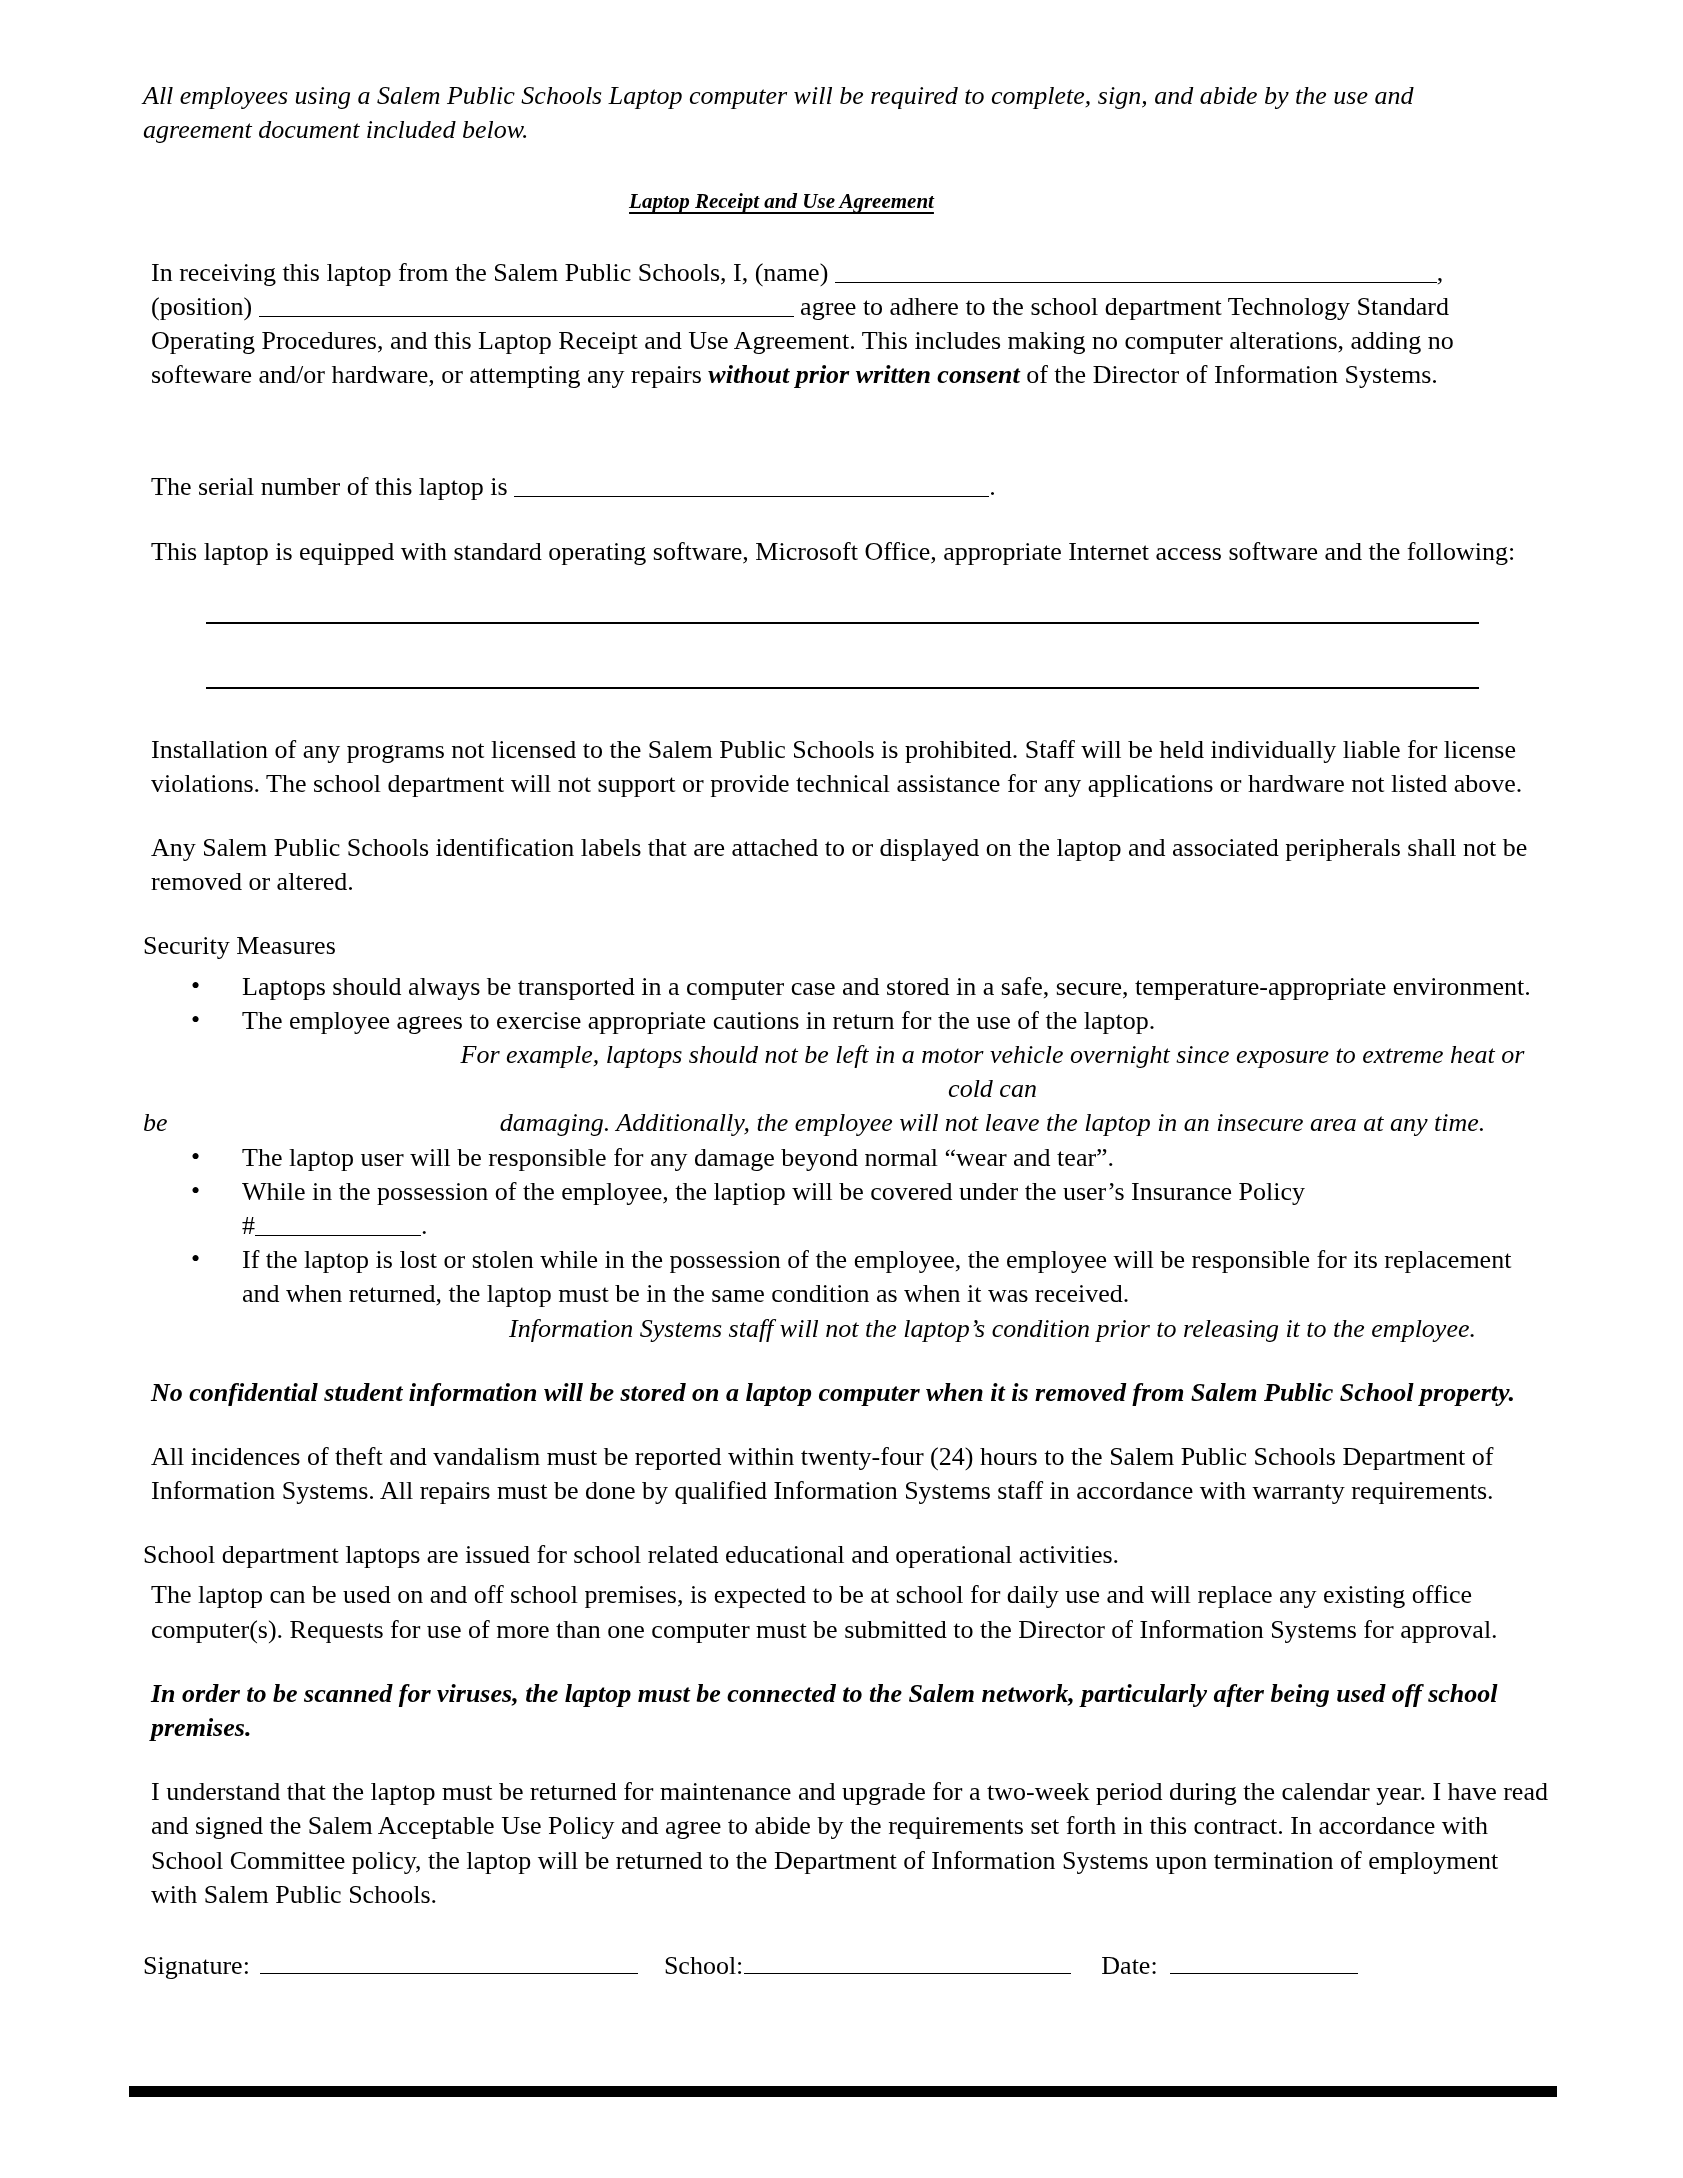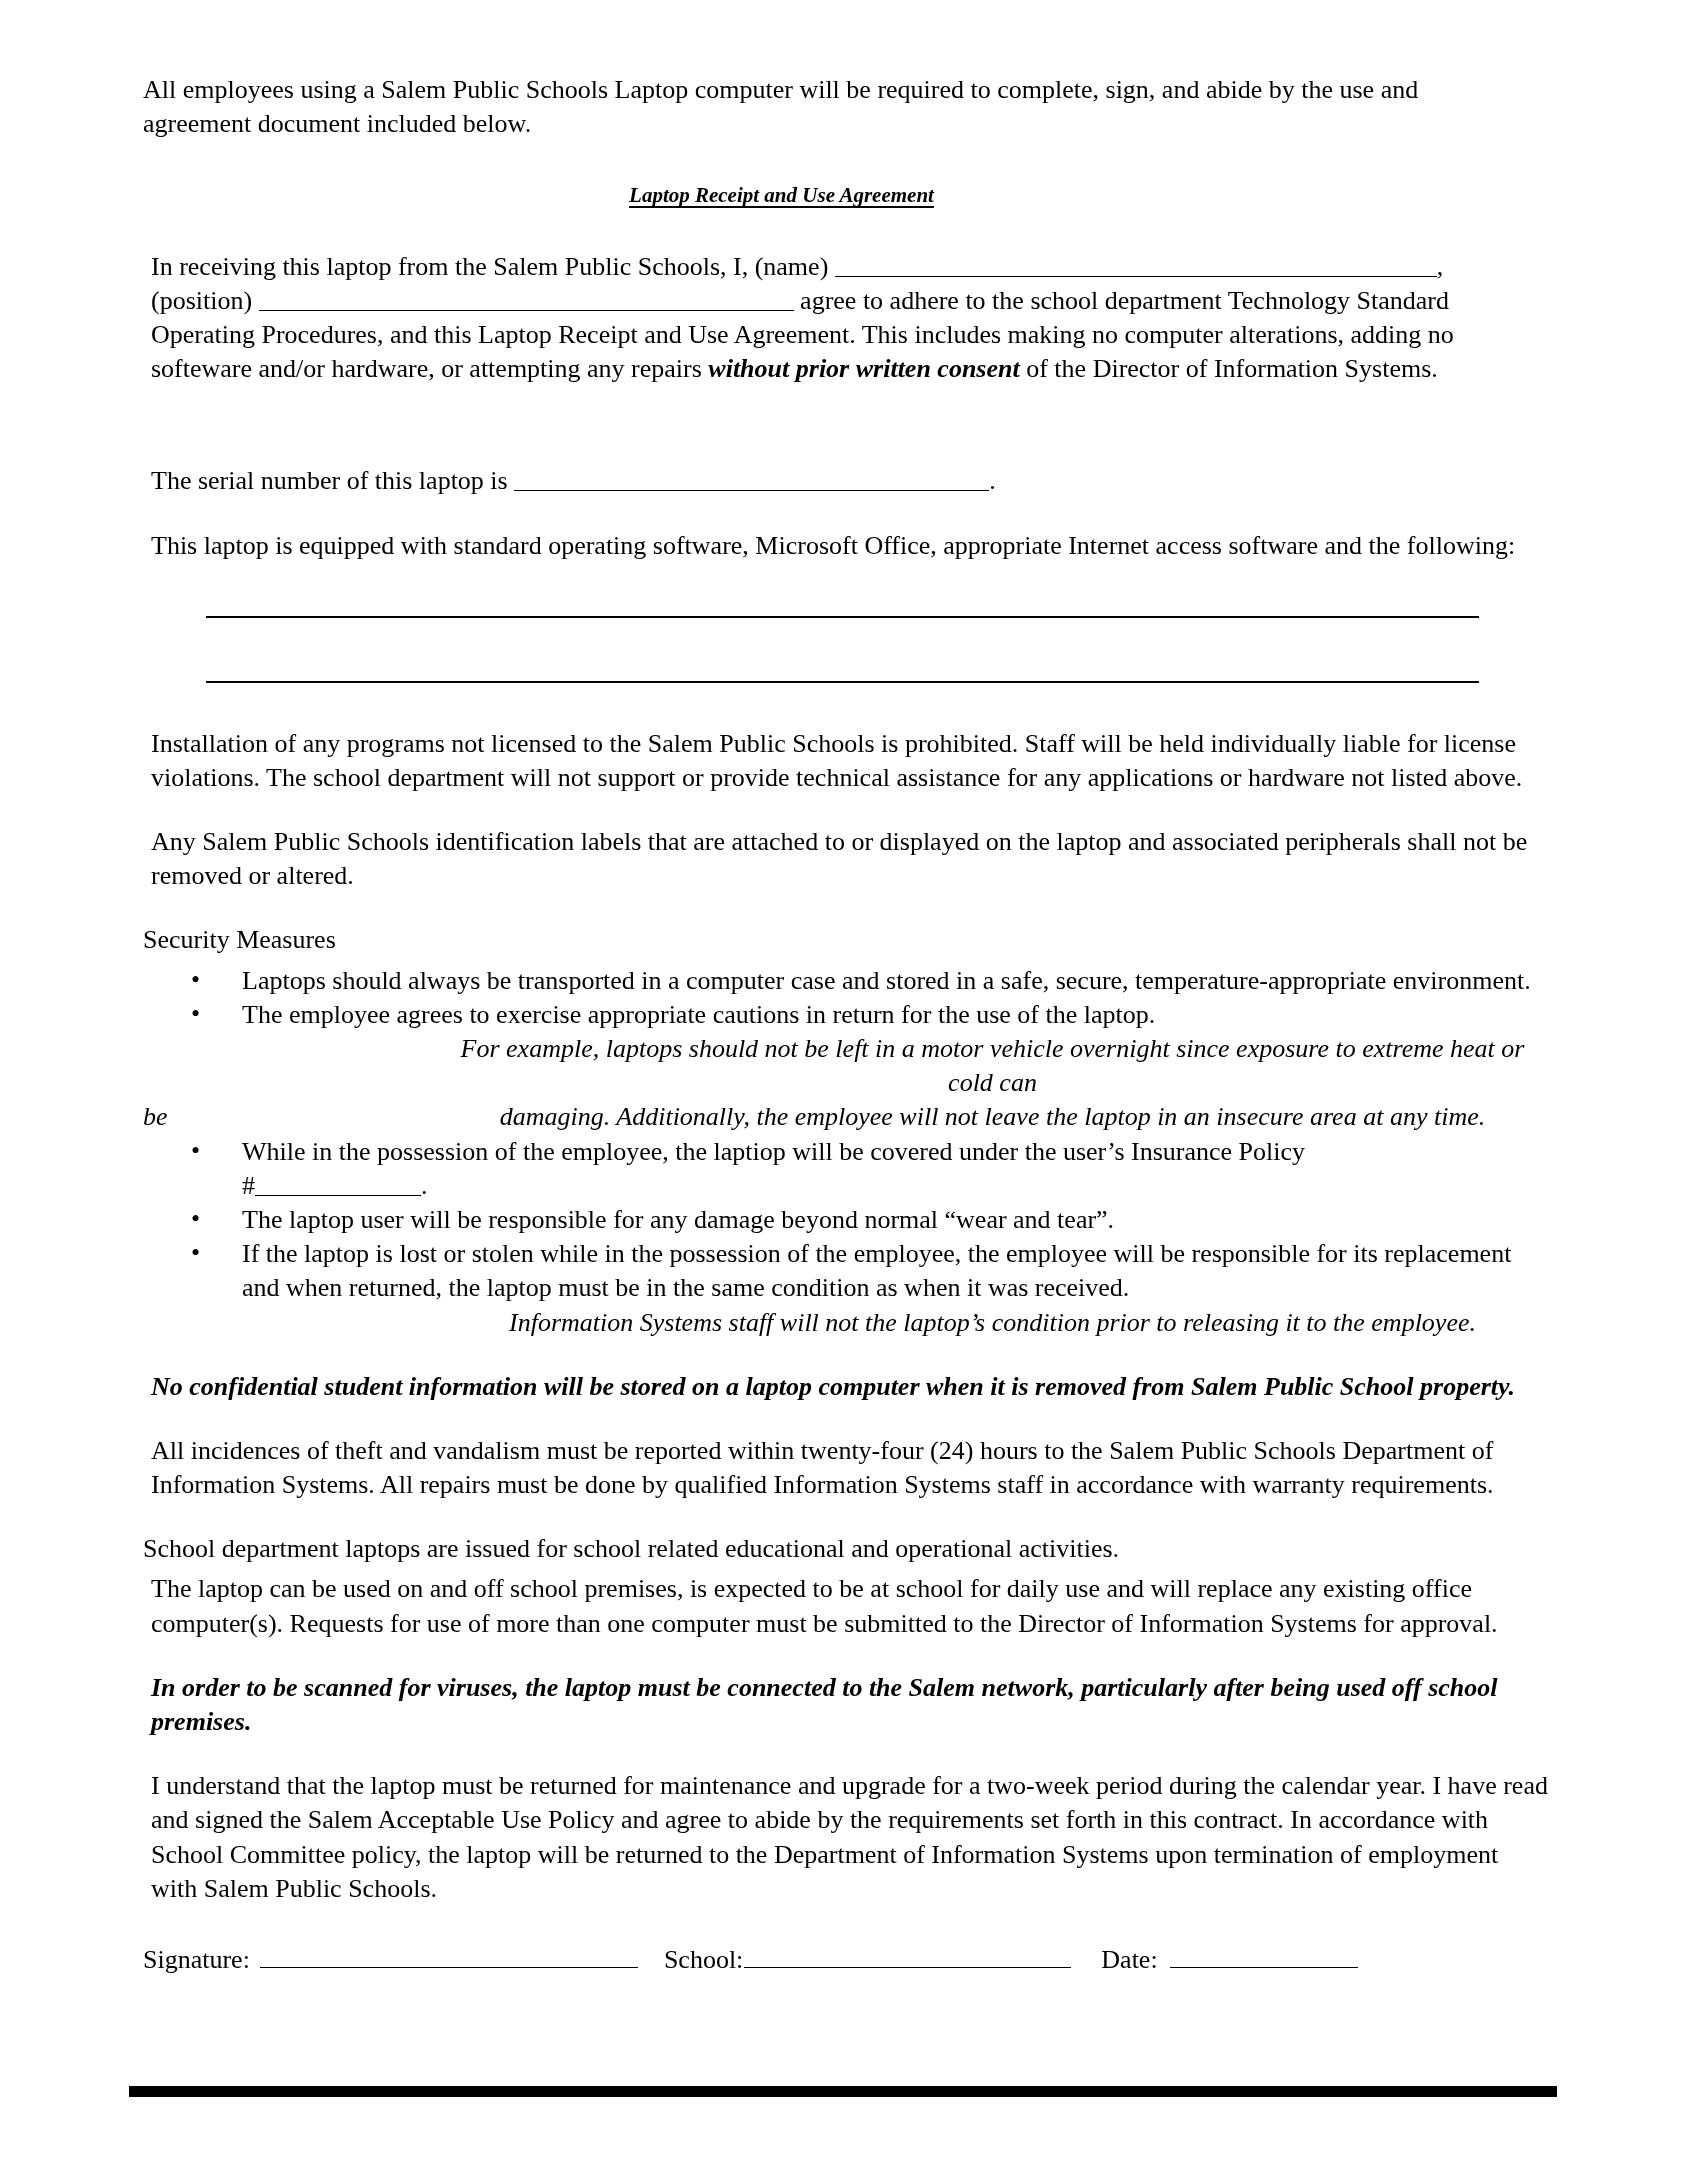--- a/index.html
+++ b/index.html
@@ -24,21 +24,22 @@
     padding: 61px 99px 0 143px;
   }
   .doc-body {
     width: 1406px;
     font-size: 26px;
     line-height: 1.315;
   }
 
   
   .intro {
-    margin: 12px 0 36px 0;
+    font-style: italic;
+    margin: 18px 0 36px 0;
     width: 1381px;
   }
 
   
   .title-wrap {
     text-align: center;
     margin: 0 0 38px 0;
     padding-right: 129px;
   }
   .title {
@@ -194,25 +195,25 @@
     <ul class="bullets">
       <li>
         <span>Laptops should always be transported in a computer case and stored in a safe, secure, temperature-appropriate environment.</span>
       </li>
       <li>
         <span>The employee agrees to exercise appropriate cautions in return for the use of the laptop.</span>
         <span class="indent-italic">For example, laptops should not be left in a motor vehicle overnight since exposure to extreme heat or cold can</span>
         <span class="indent-italic hang-row"><span class="hang-left">be</span><span>damaging.  Additionally, the employee will not leave the laptop in an insecure area at any time.</span></span>
       </li>
       <li>
+        <span>The laptop user will be responsible for any damage beyond normal “wear and tear”.</span>
+      </li>
+      <li>
         <span>While in the possession of the employee, the laptiop will be covered under the user’s Insurance Policy</span><br>
         <span>#</span><span class="fill fill-policy"></span><span>.</span>
-      </li>
-      <li>
-        <span>The laptop user will be responsible for any damage beyond normal “wear and tear”.</span>
       </li>
       <li>
         <span>If the laptop is lost or stolen while in the possession of the employee, the employee will be responsible for its replacement and when returned, the laptop must be in the same condition as when it was received.</span>
         <span class="indent-italic">Information Systems staff will not the laptop’s condition  prior to releasing it to the employee.</span>
       </li>
     </ul>
 
     <div style="height:30px"></div>
 
     <p class="para bolditalic">No confidential student information will be stored on a laptop computer when it is removed from Salem Public School property.</p>

